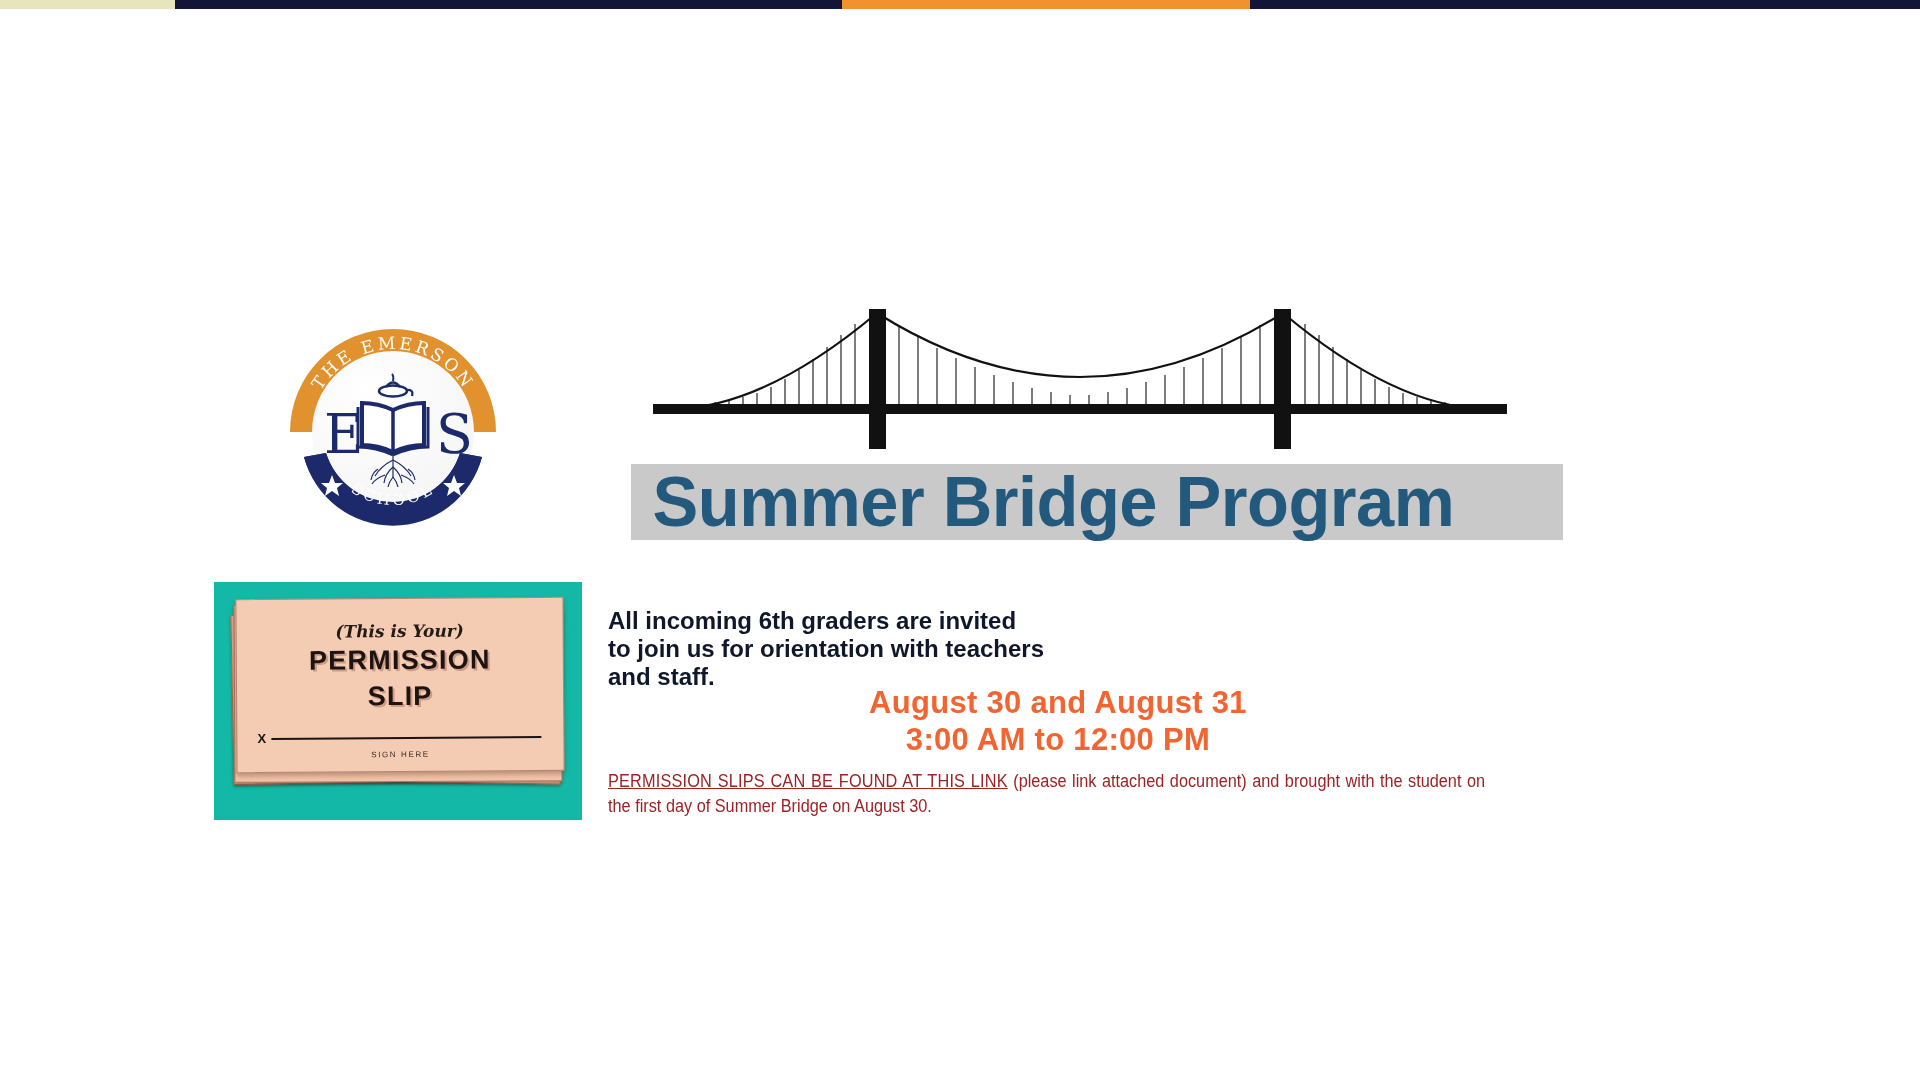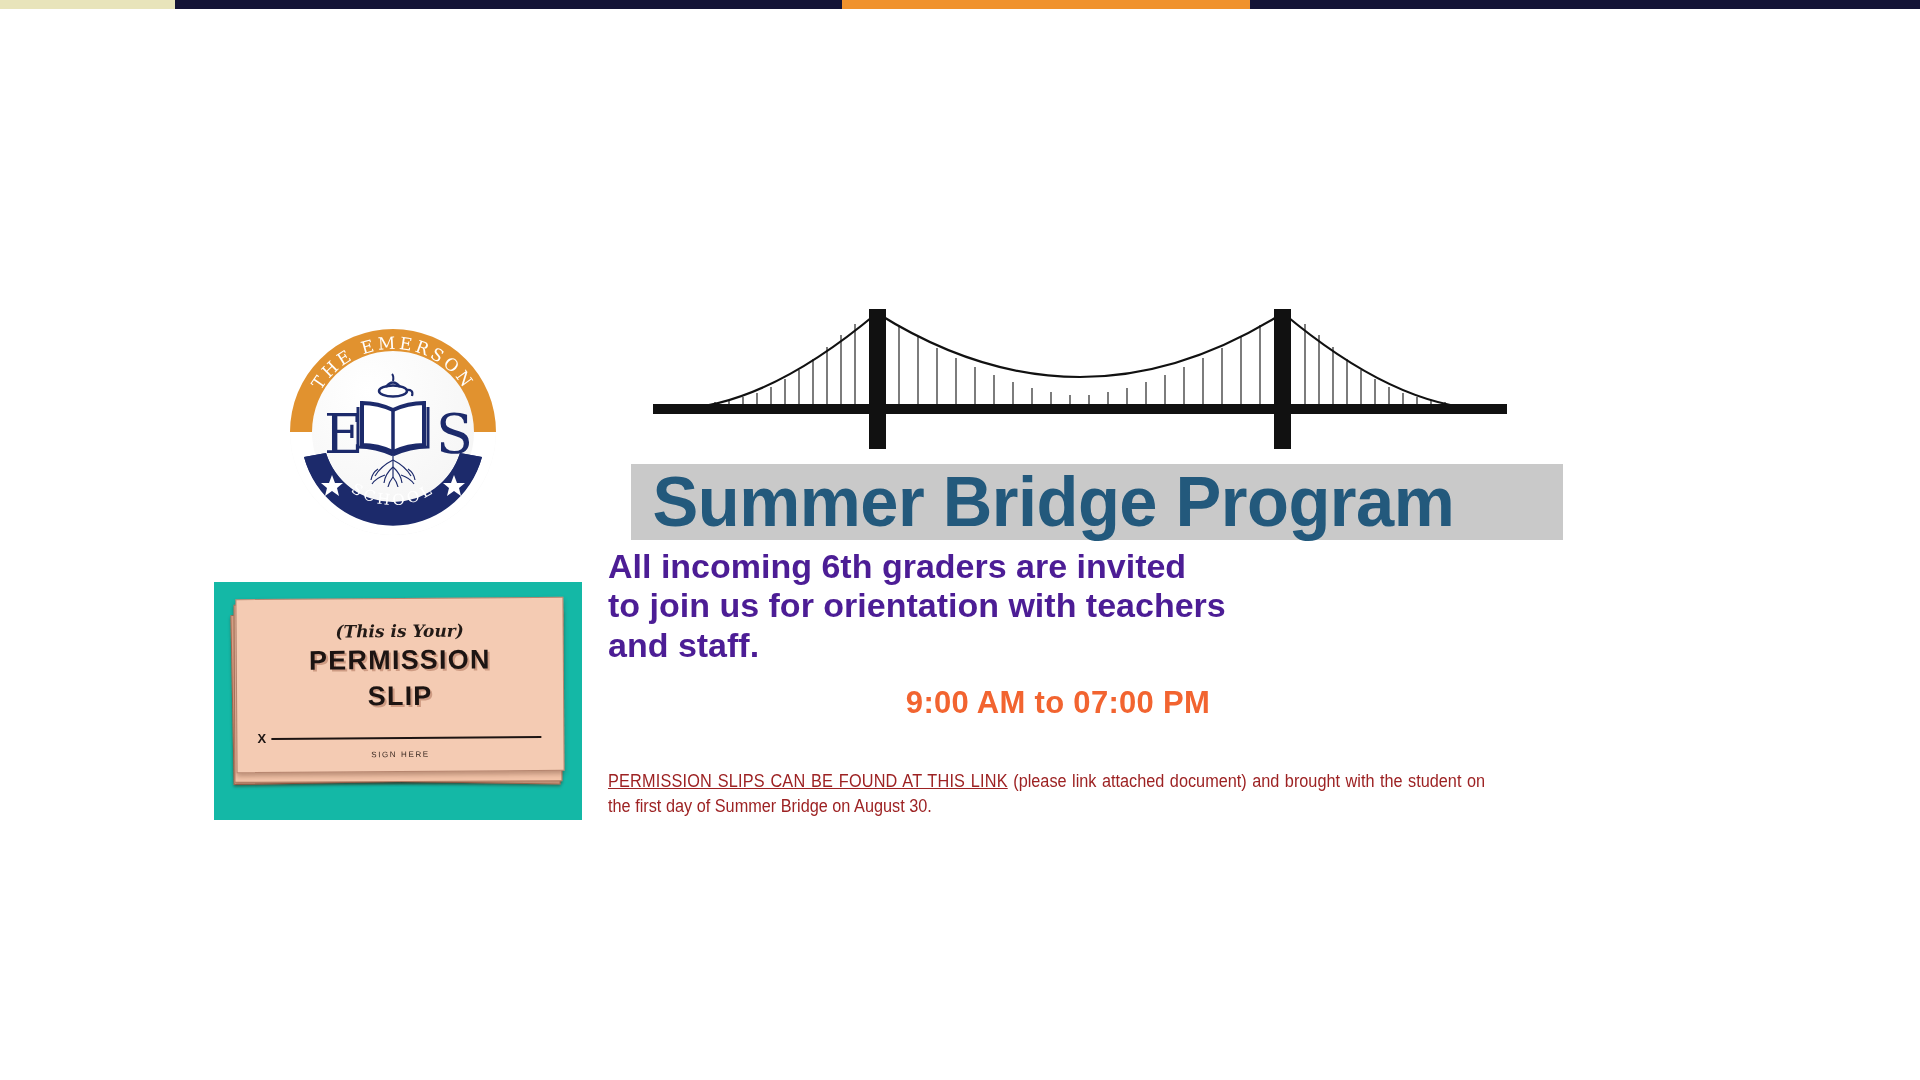--- a/index.html
+++ b/index.html
@@ -151,27 +151,27 @@
     font-family:"Liberation Sans", sans-serif;
     font-size: 8px;
     letter-spacing: 1.6px;
     color: #3b2a22;
   }
 
   
   #invite-copy {
     position: absolute;
     left: 608px;
-    top: 538px;
+    top: 598px;
     width: 860px;
     font-family: "Liberation Sans", sans-serif;
     font-weight: 700;
-    font-size: 34px;
+    font-size: 24px;
     line-height: 1.16;
-    color: #4c1d95;
+    color: #0f172a;
     white-space: pre-line;
   }
 
   
   #dates-block {
     position: absolute;
     left: 608px;
     top: 676px;
     width: 900px;
     text-align: center;
@@ -360,18 +360,19 @@
       </div>
       <div class="slip-signhere">SIGN HERE</div>
     </div>
   </div>
 
   <div id="invite-copy"> All incoming 6th graders are invited
 to join us for orientation with teachers
 and staff.</div>
 
   <div id="dates-block">
-    <span class="dline">9:00 AM to 07:00 PM</span>
+    <span class="dline">August 30 and August 31</span>
+    <span class="dline">3:00 AM to 12:00 PM</span>
   </div>
 
   <div id="slip-note"><span id="slip-note-link">PERMISSION SLIPS CAN BE FOUND AT THIS LINK</span><span id="slip-note-rest"> (please link attached document) and brought with the student on the first day of Summer Bridge on August 30.</span></div>
 
 </div>
 
 </body></html>

